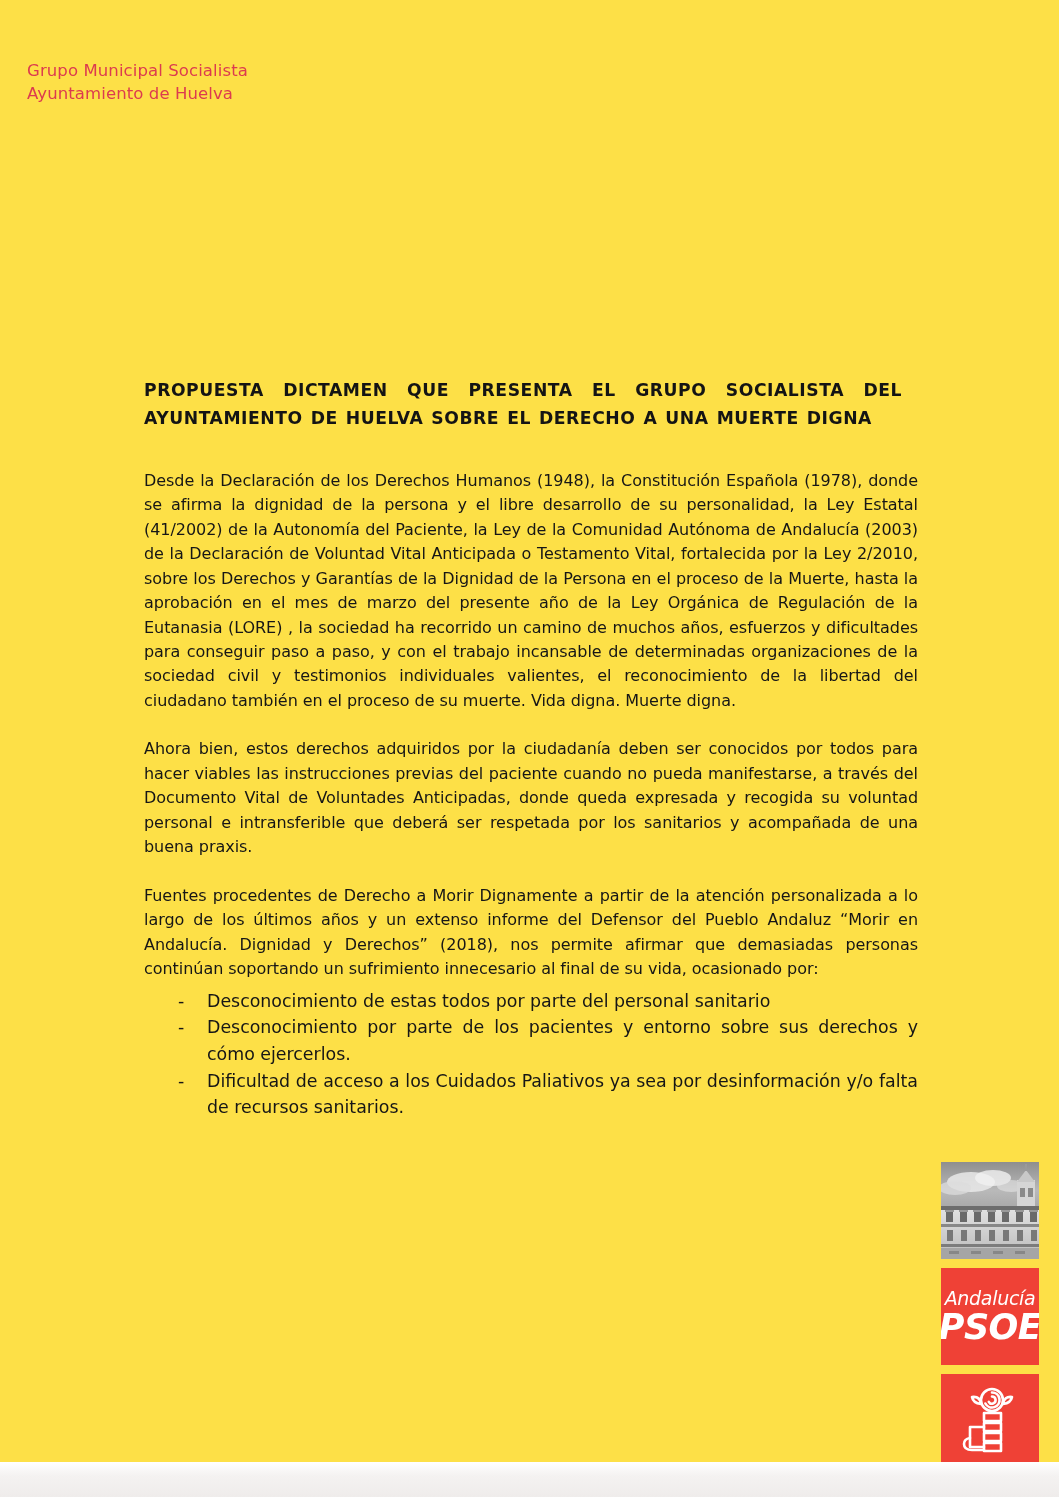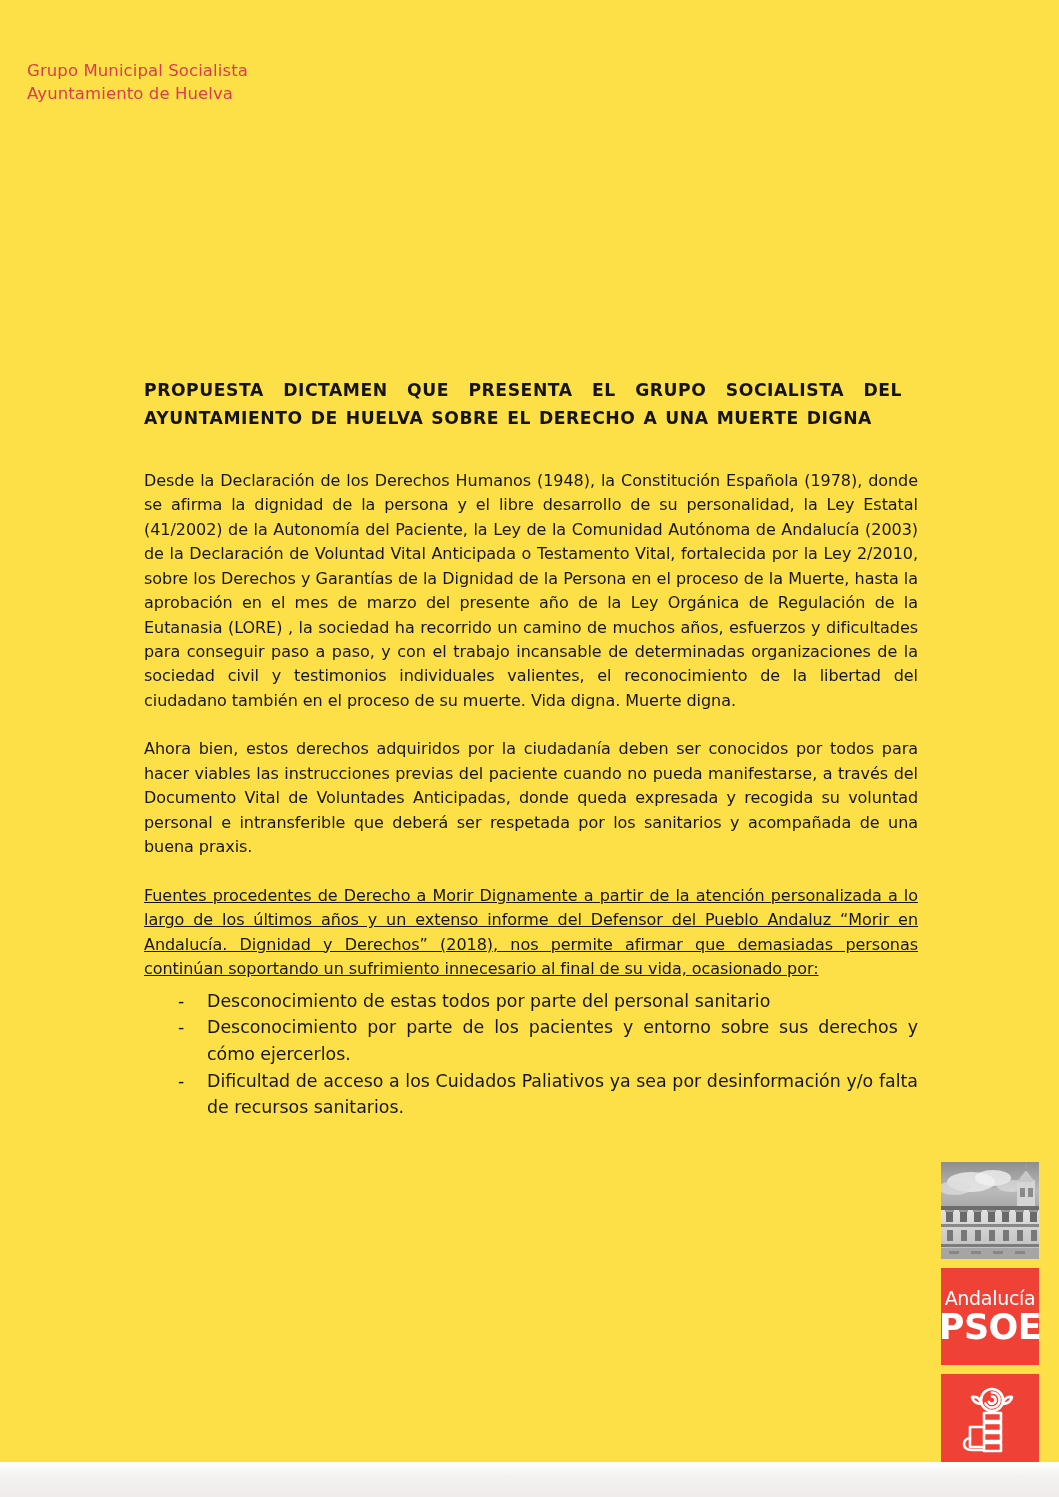--- a/index.html
+++ b/index.html
@@ -65,21 +65,21 @@
   .para {
     font-family: "DejaVu Sans", sans-serif;
     font-size: 16px;
     line-height: 1.53;
     color: #161616;
     text-align: justify;
     text-align-last: left;
     margin: 4px 0 24px 0;
     letter-spacing: -0.05px;
   }
-  .para.tight { margin-bottom: 6px; text-decoration: underline; }
+  .para.tight { margin-bottom: 6px; }
 
   
   #dash-list {
     list-style: none;
     margin: 0;
     padding: 0;
   }
   #dash-list li {
     position: relative;
     padding-left: 63px;
@@ -97,20 +97,21 @@
     top: 0;
     color: #161616;
   }
 
   
   #logo-stack {
     position: absolute;
     left: 941px;
     top: 1162px;
     width: 98px;
+    font-style: italic;
   }
   .logo-block { width: 98px; }
 
   
   #cityhall-photo {
     height: 97px;
     margin-bottom: 9px;
     background: #cfcfcf;
     position: relative;
     overflow: hidden;

